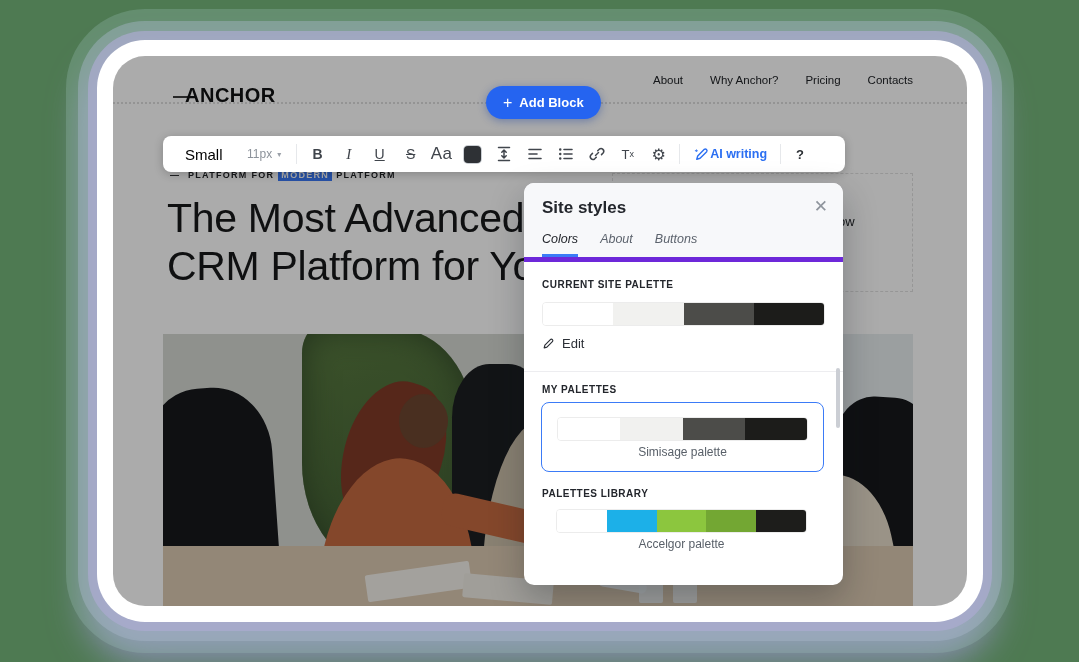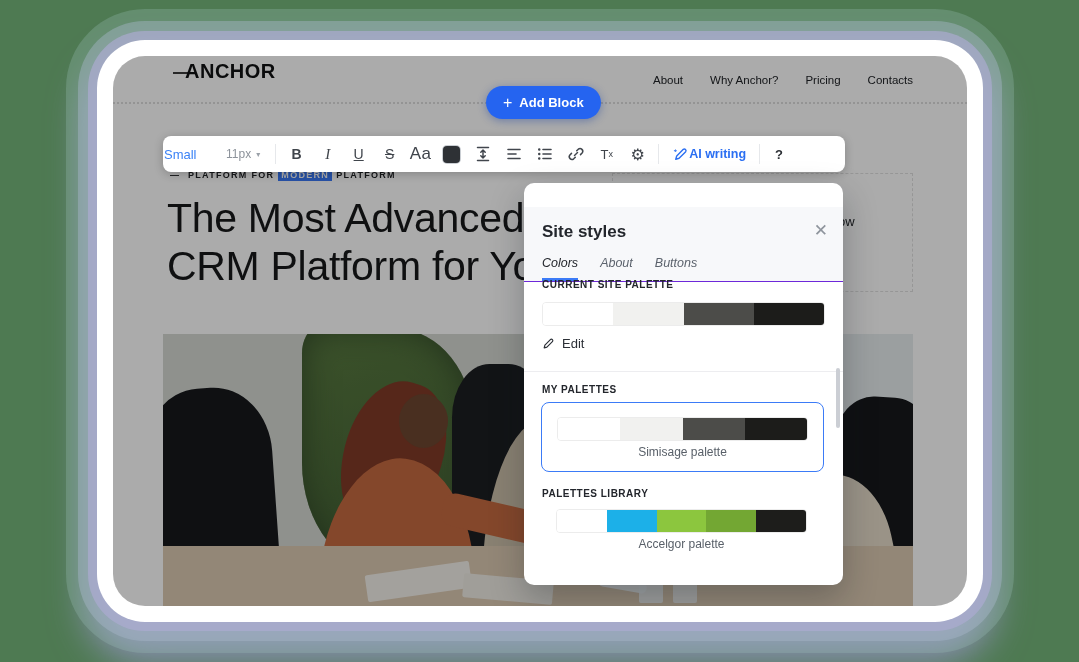--- a/index.html
+++ b/index.html
@@ -9,21 +9,21 @@
   
   .window{position:absolute;left:97px;top:40px;width:886px;height:582px;background:#fff;border-radius:48px;
     box-shadow:
       0 0 0 9px rgba(173,171,209,.68),
       0 0 0 19px rgba(166,181,199,.45),
       0 0 0 31px rgba(151,189,179,.30),
       0 28px 36px 12px rgba(150,148,198,.85);}
   .site{position:absolute;left:16px;top:16px;width:854px;height:550px;border-radius:32px;overflow:hidden;background:#ffffff;}
 
   
-  .logo{position:absolute;left:60px;top:4px;font-size:20px;font-weight:700;letter-spacing:.5px;color:#101112;}
+  .logo{position:absolute;left:60px;top:28px;font-size:20px;font-weight:700;letter-spacing:.5px;color:#101112;}
   .logo-dash{display:inline-block;width:15px;height:2px;background:#3c3c3c;vertical-align:4px;margin-right:-3px;}
   .nav{position:absolute;right:54px;top:18px;display:flex;gap:27px;font-size:11.5px;color:#202327;}
   .nav span{cursor:pointer;}
   .dotted-line{position:absolute;left:0;right:0;top:46px;border-top:2px dotted #dddddd;height:0;}
 
   .eyebrow{position:absolute;left:57px;top:114px;font-size:9px;font-weight:700;letter-spacing:1.3px;color:#222428;white-space:nowrap;}
   .eyebrow .hl{background:#3b7af7;color:#fff;padding:1px 3px;margin:0 4px;}
   .heading{position:absolute;left:54px;top:139px;font-size:41px;line-height:1.17;font-weight:500;color:#17181a;letter-spacing:-.3px;white-space:nowrap;}
 
   .hero-right-box{position:absolute;left:499px;top:117px;width:299px;height:117px;border:1px dashed #e0e0e0;}
@@ -57,42 +57,42 @@
   .dim{position:absolute;inset:0;background:rgba(0,0,0,.33);z-index:2;}
 
   
   .add-block{position:absolute;left:373px;top:30px;height:33px;padding:0 17px;background:#2564f0;border-radius:17px;
     color:#fff;display:flex;align-items:center;gap:7px;font-size:13px;font-weight:700;z-index:5;cursor:pointer;
     box-shadow:0 2px 8px rgba(20,60,160,.4);}
   .add-block .plus{font-size:16px;font-weight:400;line-height:1;}
 
   .toolbar{position:absolute;left:50px;top:80px;width:682px;height:36px;background:#fff;border-radius:8px;z-index:5;
     box-shadow:0 2px 10px rgba(0,0,0,.22);display:flex;align-items:center;}
-  .tb-style{margin-left:1px;width:62px;font-size:13px;color:#3b82f6;cursor:pointer;}
+  .tb-style{margin-left:22px;width:62px;font-size:15px;color:#000000;cursor:pointer;}
   .tb-size{display:flex;align-items:center;gap:5px;color:#8d939b;font-size:12px;margin-right:10px;cursor:pointer;}
   .tb-size .chev{font-size:8px;color:#9aa0a8;}
   .tb-div{width:1px;height:20px;background:#e6e8eb;margin:0 5px;}
   .tb-btn{width:31px;height:28px;display:flex;align-items:center;justify-content:center;color:#3f444b;cursor:pointer;flex:0 0 auto;}
   .tb-b{font-weight:700;font-size:14px;}
   .tb-i{font-style:italic;font-family:"Liberation Serif",serif;font-size:15px;}
   .tb-u{text-decoration:underline;font-size:14px;}
   .tb-s{text-decoration:line-through;font-size:14px;}
   .tb-aa{font-size:17px;letter-spacing:.5px;}
   .tb-swatch{width:17px;height:17px;background:#2e3135;border-radius:4px;box-shadow:0 0 0 1px #caced3;}
   .tb-tx{font-size:13px;}
   .tb-tx sub{font-size:9px;}
   .tb-gear{font-family:"DejaVu Sans",sans-serif;font-size:16px;color:#41464d;}
   .tb-ai{display:flex;align-items:center;gap:0;color:#2b6ff2;font-size:12.5px;font-weight:700;margin:0 8px;cursor:pointer;}
   .tb-help{font-size:13px;font-weight:700;color:#2b2f34;margin-left:10px;cursor:pointer;}
   .icon-svg{display:block;}
 
   
   .modal{position:absolute;left:411px;top:127px;width:319px;height:402px;background:#fff;border-radius:10px;z-index:6;
     box-shadow:0 14px 34px rgba(15,20,30,.28);overflow:hidden;}
-  .modal-head{position:relative;background:#f7f8fa;border-bottom:1px solid #6d28d9;height:74px;margin-top:24px;}
+  .modal-head{position:relative;background:#f7f8fa;border-bottom:5px solid #6d28d9;height:74px;}
   .modal-title{position:absolute;left:18px;top:15px;font-size:17px;font-weight:700;color:#23262c;}
   .modal-close{position:absolute;right:15px;top:13px;font-size:17px;color:#8f959d;cursor:pointer;}
   .tabs{position:absolute;left:18px;bottom:0;display:flex;gap:22px;font-size:12.5px;color:#5c636d;}
   .tab{padding-bottom:8px;border-bottom:3px solid transparent;cursor:pointer;font-style:italic;}
   .tab.active{color:#23262c;border-bottom-color:#3b7bf7;}
   .sec-label{position:absolute;left:18px;font-size:10px;font-weight:700;letter-spacing:.5px;color:#23262c;}
   .pal-bar{display:flex;height:24px;border:1px solid #ececec;border-radius:4px;overflow:hidden;box-sizing:border-box;}
   .pal-bar .seg{flex:1;}
   .bar-current{position:absolute;left:18px;top:119px;width:283px;}
   .edit-row{position:absolute;left:18px;top:153px;display:flex;align-items:center;gap:7px;font-size:13px;color:#2b2f36;cursor:pointer;}

